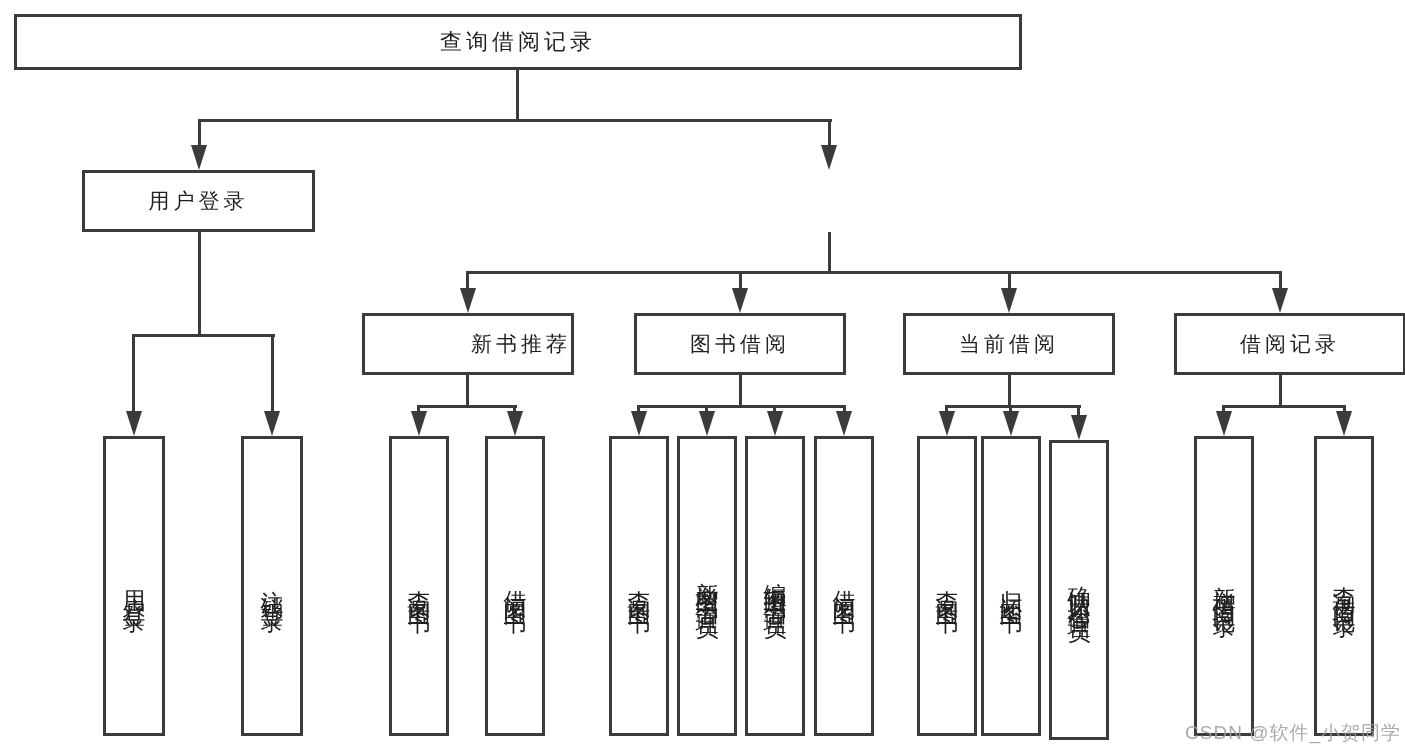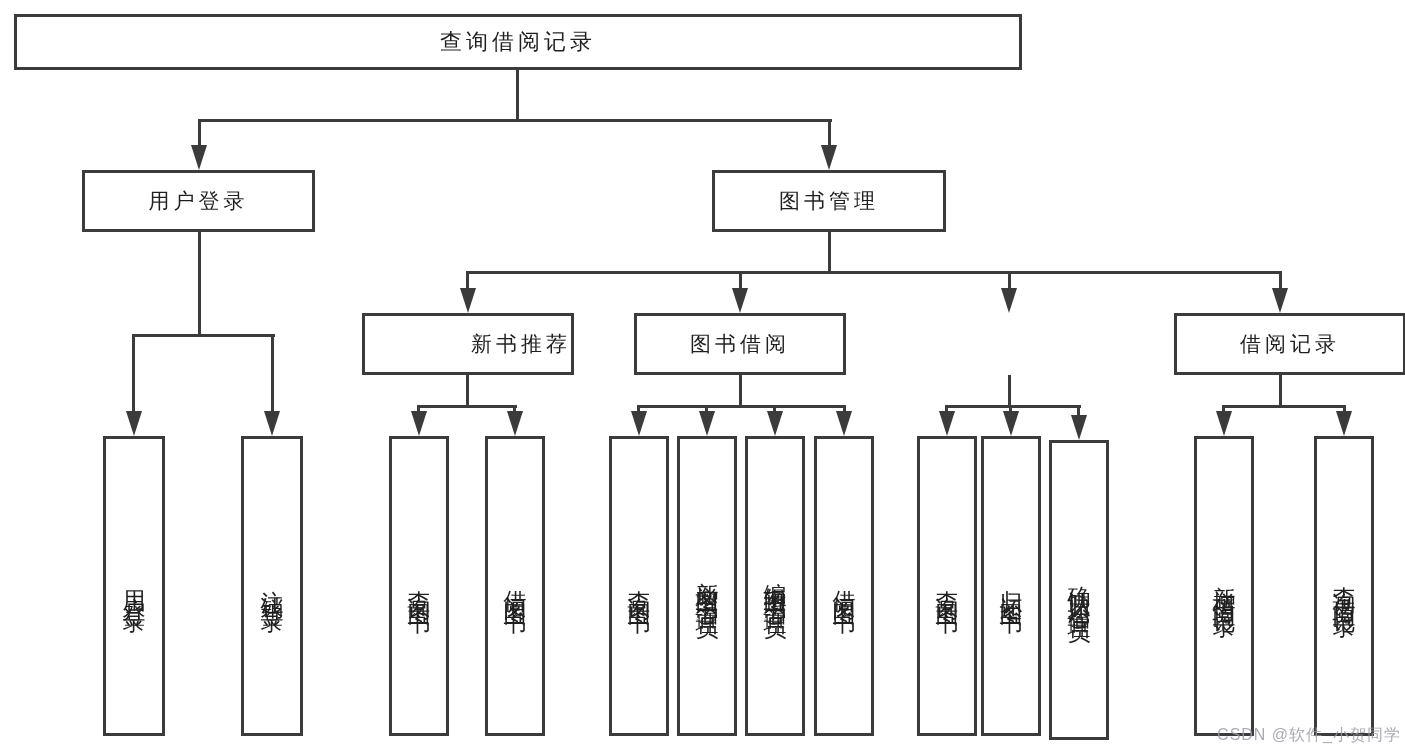--- a/index.html
+++ b/index.html
@@ -41,21 +41,21 @@
     position: absolute;
     width: 0; height: 0;
     border-left: 8px solid transparent;
     border-right: 8px solid transparent;
     border-top: 25px solid #3b3b3b;
   }
   .watermark {
     position: absolute;
     right: 4px;
     bottom: 1px;
-    font-size: 16px;
+    font-size: 19px;
     color: #9b9ba6;
     opacity: 0.85;
     letter-spacing: 1px;
     white-space: nowrap;
     z-index: 5;
     text-align: right;
   }
 </style>
 </head>
 <body>
@@ -69,23 +69,20 @@
   <div class="vline" style="left:516px; top:70px; height:52px;"></div>
   <div class="hline" style="left:198px; top:119px; width:634px;"></div>
   <div class="vline" style="left:198px; top:119px; height:30px;"></div>
   <div class="arrow" style="left:191px; top:145px;"></div>
   <div class="vline" style="left:828px; top:119px; height:30px;"></div>
   <div class="arrow" style="left:821px; top:145px;"></div>
 
   <div class="box" style="left:82px; top:170px; width:233px; height:62px;">
     <span class="hlabel">用户登录</span>
   </div>
-  <div class="box" style="left:712px; top:170px; width:234px; height:62px;">
-    <span class="hlabel">图书管理</span>
-  </div>
 
   <div class="vline" style="left:198px; top:232px; height:105px;"></div>
   <div class="hline" style="left:132px; top:334px; width:143px;"></div>
   <div class="vline" style="left:132px; top:334px; height:80px;"></div>
   <div class="arrow" style="left:126px; top:411px;"></div>
   <div class="vline" style="left:271px; top:334px; height:80px;"></div>
   <div class="arrow" style="left:264px; top:411px;"></div>
 
   <div class="vline" style="left:828px; top:232px; height:42px;"></div>
   <div class="hline" style="left:466px; top:271px; width:816px;"></div>
@@ -96,20 +93,23 @@
   <div class="vline" style="left:1008px; top:271px; height:22px;"></div>
   <div class="arrow" style="left:1001px; top:288px;"></div>
   <div class="vline" style="left:1279px; top:271px; height:22px;"></div>
   <div class="arrow" style="left:1272px; top:288px;"></div>
 
   <div class="box" style="left:362px; top:313px; width:212px; height:62px;justify-content:flex-end;">
     <span class="hlabel">新书推荐</span>
   </div>
   <div class="box" style="left:634px; top:313px; width:212px; height:62px;">
     <span class="hlabel">图书借阅</span>
+  </div>
+  <div class="box" style="left:903px; top:313px; width:212px; height:62px;">
+    <span class="hlabel">当前借阅</span>
   </div>
   <div class="box" style="left:1174px; top:313px; width:232px; height:62px;">
     <span class="hlabel">借阅记录</span>
   </div>
 
   <div class="vline" style="left:466px; top:375px; height:32px;"></div>
   <div class="hline" style="left:417px; top:405px; width:100px;"></div>
   <div class="vline" style="left:417px; top:405px; height:10px;"></div>
   <div class="arrow" style="left:411px; top:411px;"></div>
   <div class="vline" style="left:513px; top:405px; height:10px;"></div>

